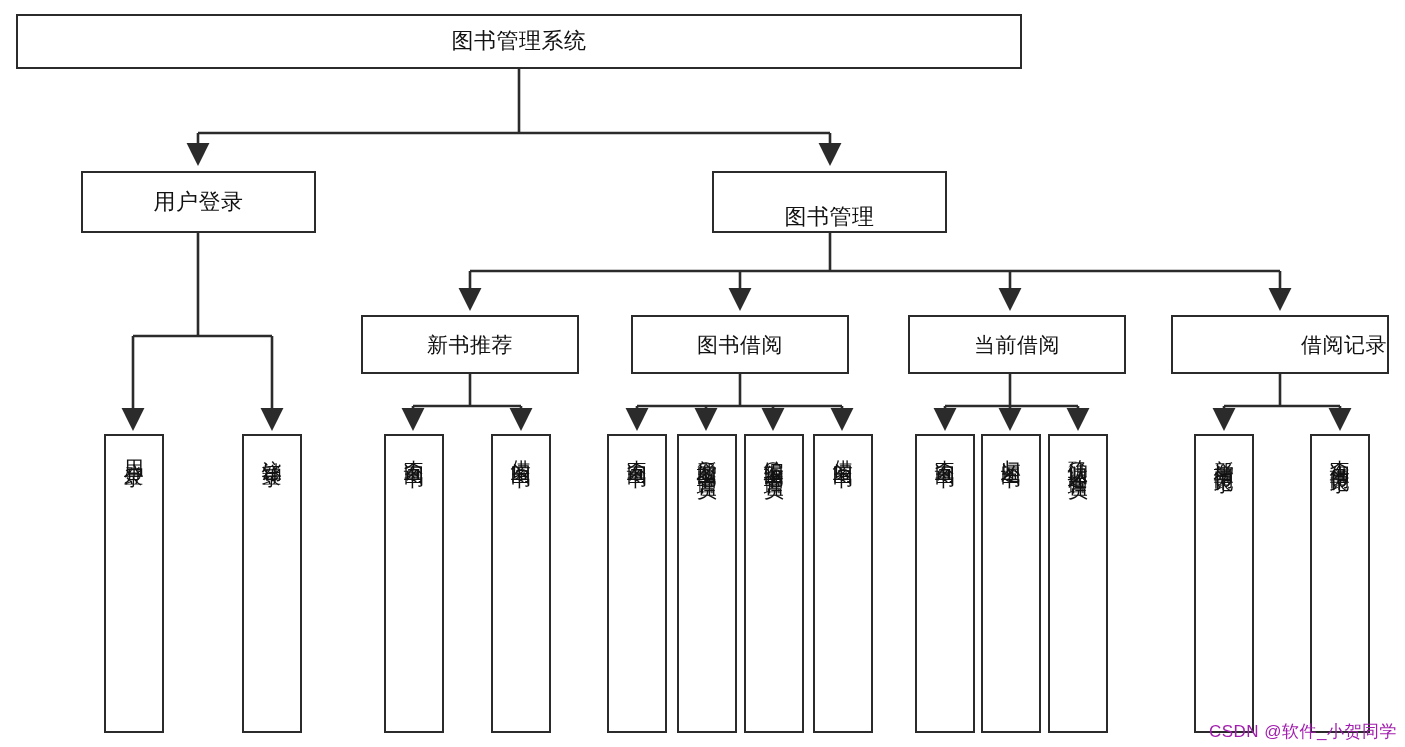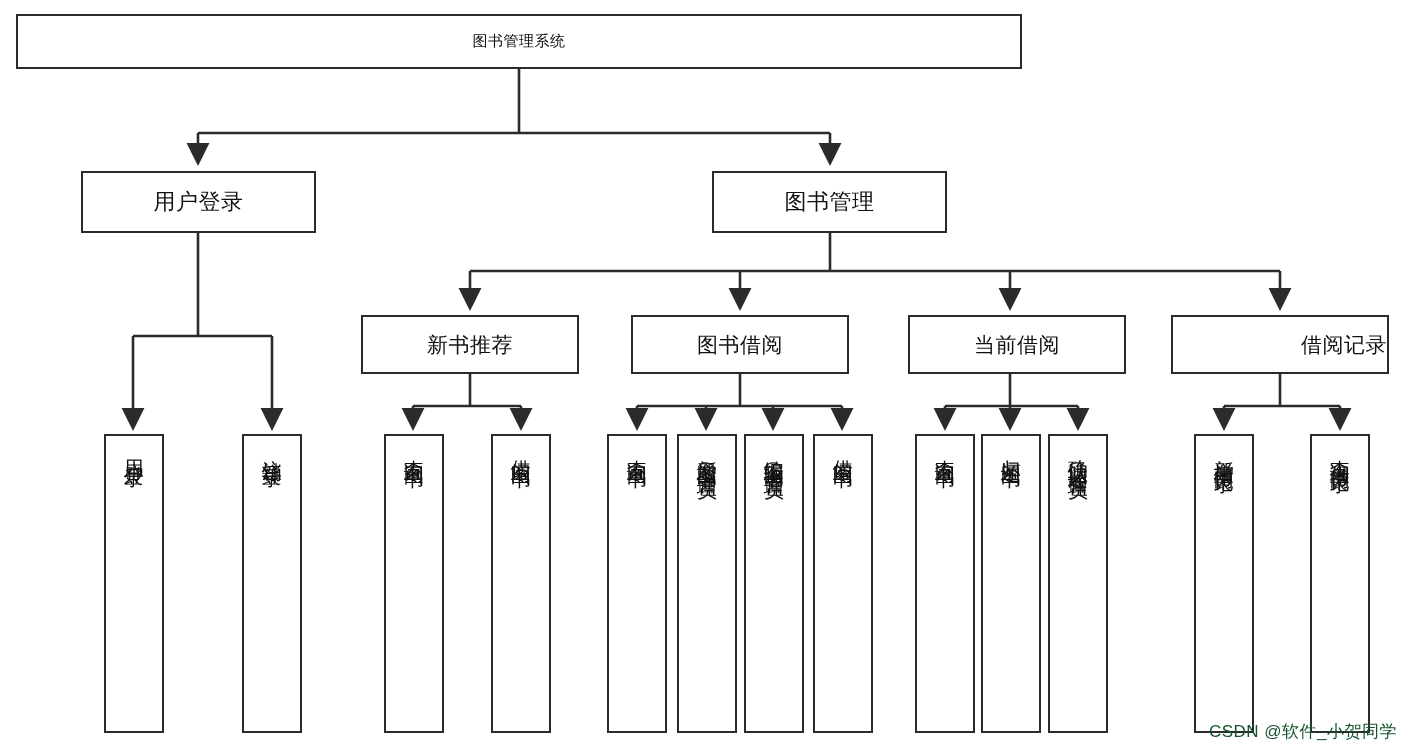--- a/index.html
+++ b/index.html
@@ -39,31 +39,31 @@
     letter-spacing: 0.5px;
     color: #111111;
     white-space: nowrap;
   }
   .node.vertical .node-label {
     writing-mode: vertical-rl;
     text-orientation: upright;
     letter-spacing: 3px;
     white-space: nowrap;
   }
-  .node.level1 .node-label { font-size: 15px; }
+  .node.level1 .node-label { font-size: 22px; }
   .node.level2 .node-label { font-size: 22px; }
   .node.level3 .node-label { font-size: 21px; }
   .node.leaf { align-items: flex-start; padding-top: 8px; }
   .node.leaf .node-label { font-size: 20px; }
   .watermark {
     position: absolute;
     right: 8px;
     bottom: 4px;
     font-size: 17px;
-    color: #14532d;
+    color: #a21caf;
     letter-spacing: 0.5px;
     white-space: nowrap;
   }
 </style>
 </head>
 <body>
 
 <div id="canvas">
 
   <svg class="edges" viewBox="0 0 1405 747">
@@ -120,21 +120,21 @@
   </svg>
 
   <div class="node level1" style="left:16px; top:14px; width:1006px; height:55px;">
     <span class="node-label">图书管理系统</span>
   </div>
 
   <div class="node level2" style="left:81px; top:171px; width:235px; height:62px;">
     <span class="node-label">用户登录</span>
   </div>
 
-  <div class="node level2" style="left:712px; top:171px; width:235px; height:62px;">
+  <div class="node level2" style="left:712px; top:171px; width:235px; height:62px;align-items:flex-end;">
     <span class="node-label">图书管理</span>
   </div>
 
   <div class="node level3" style="left:361px; top:315px; width:218px; height:59px;">
     <span class="node-label">新书推荐</span>
   </div>
 
   <div class="node level3" style="left:631px; top:315px; width:218px; height:59px;">
     <span class="node-label">图书借阅</span>
   </div>

